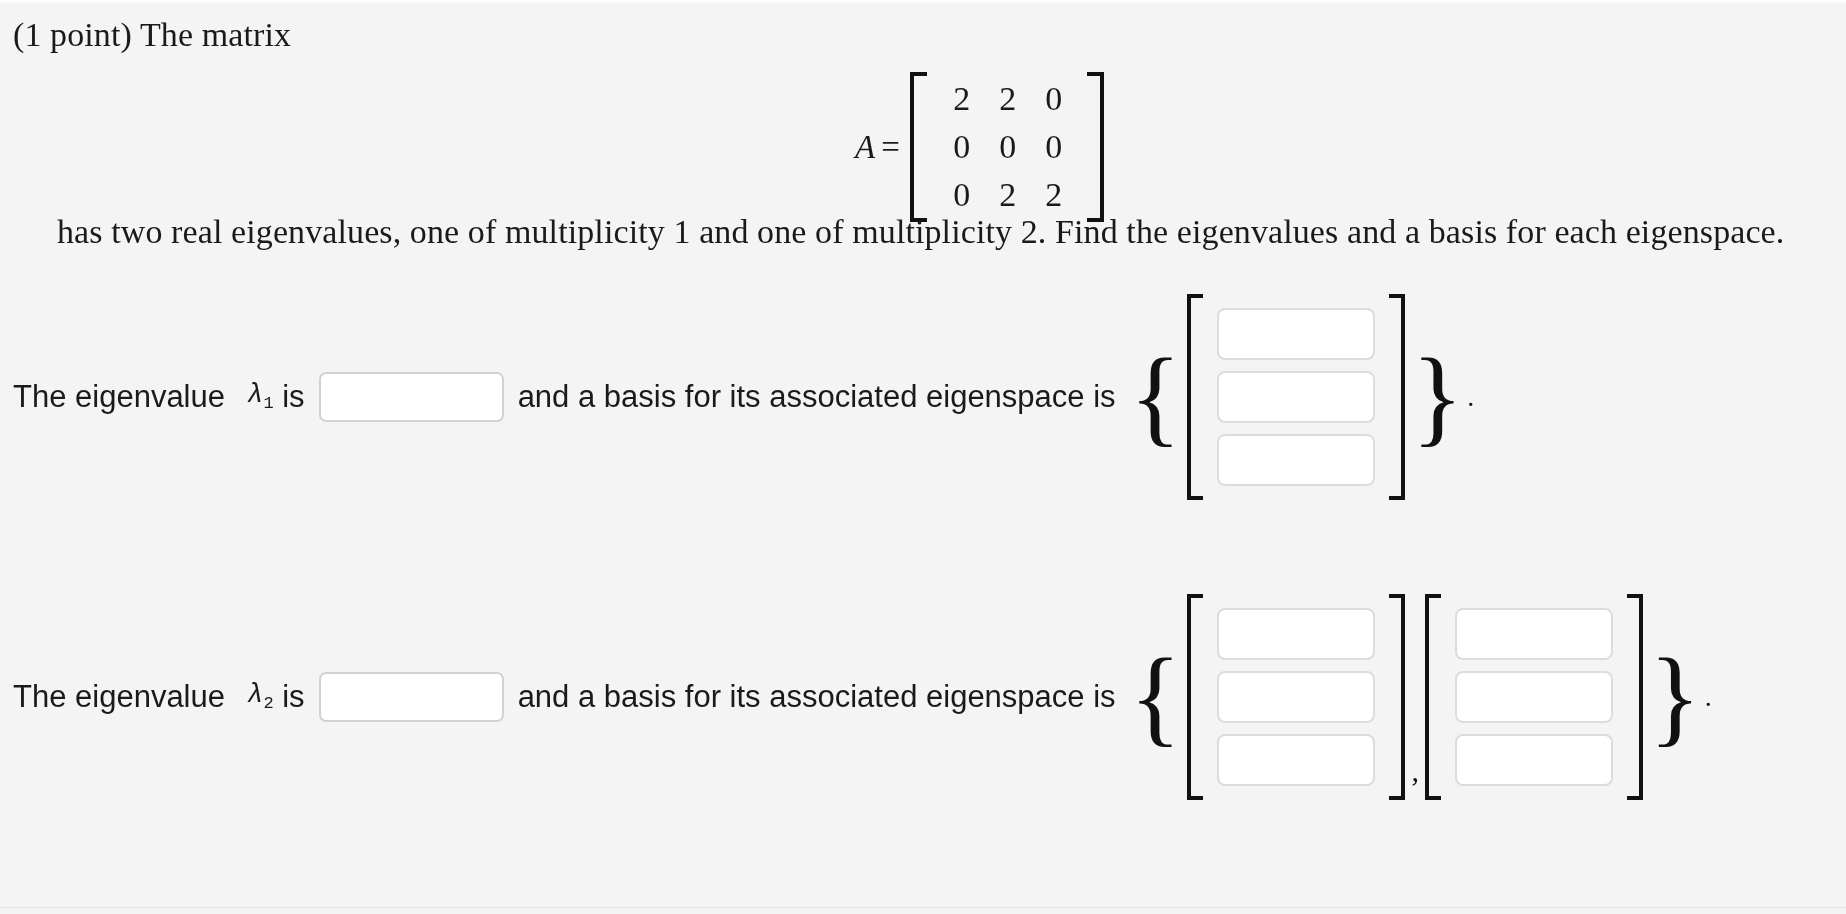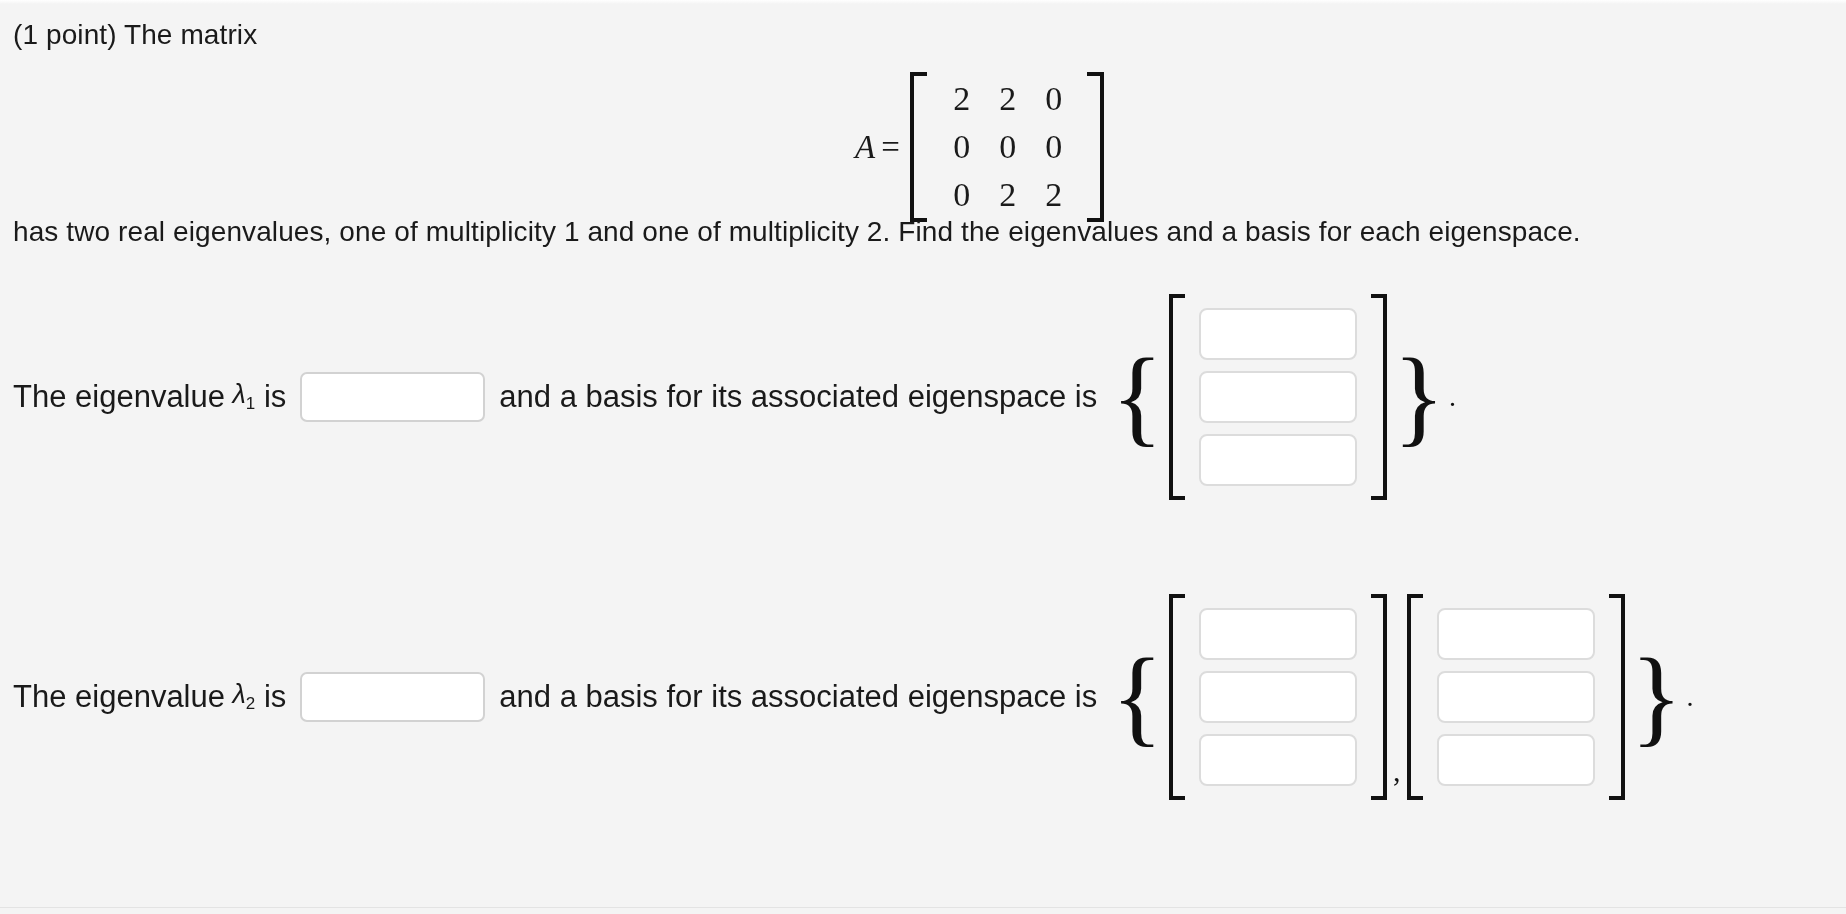--- a/index.html
+++ b/index.html
@@ -31,24 +31,25 @@
     bottom: 6px; left: 0; right: 0;
     height: 1px;
     background: #e3e3e3;
   }
 
   
   .prompt-line {
     position: absolute;
     left: 13px;
     top: 20px;
-    font-size: 28px;
+    font-size: 34px;
     line-height: 30px;
     letter-spacing: 0.1px;
     white-space: nowrap;
+    font-family: Liberation Serif, serif;
   }
 
   
   .matrix-eq {
     position: absolute;
     left: 855px;
     top: 72px;
     display: flex;
     align-items: center;
     font-family: "Liberation Serif", serif;
@@ -101,23 +102,24 @@
     display: flex;
     align-items: center;
     height: 0;
   }
   .eigen-row .lead-text,
   .eigen-row .mid-text {
     font-size: 31px;
     white-space: nowrap;
   }
   .lam {
-    font-family: Liberation Sans, sans-serif;
+    font-family: Liberation Mono, monospace;
     font-style: italic;
     font-size: 27px;
+    margin-left: 6px;
   }
   .lam sub {
     font-style: normal;
     font-size: 17px;
   }
 
   .ans-input {
     width: 185px;
     height: 50px;
     background: #ffffff;
@@ -224,21 +226,21 @@
       <span>0</span>
       <span>0</span>
       <span>2</span>
       <span>2</span>
     </div>
     <span class="bracket right">
         <i></i>
       </span>
   </div>
 
-  <div class="prompt-line" style="top:217px;">has two real eigenvalues, one of multiplicity 1 and one of multiplicity 2. Find the eigenvalues and a basis for each eigenspace.</div>
+  <div class="prompt-line" style="top:217px;margin-left:44px;">has two real eigenvalues, one of multiplicity 1 and one of multiplicity 2. Find the eigenvalues and a basis for each eigenspace.</div>
 
   <div class="eigen-row" style="top:397px;">
     <span class="lead-text">The eigenvalue</span>
     <span class="lam">&nbsp;<span>λ</span><sub>1</sub></span>
     <span class="lead-text">&nbsp;<span>is</span></span>
 
     <input class="ans-input" type="text" placeholder="" style="">
 
     <span class="mid-text">and a basis for its associated eigenspace is</span>
 

